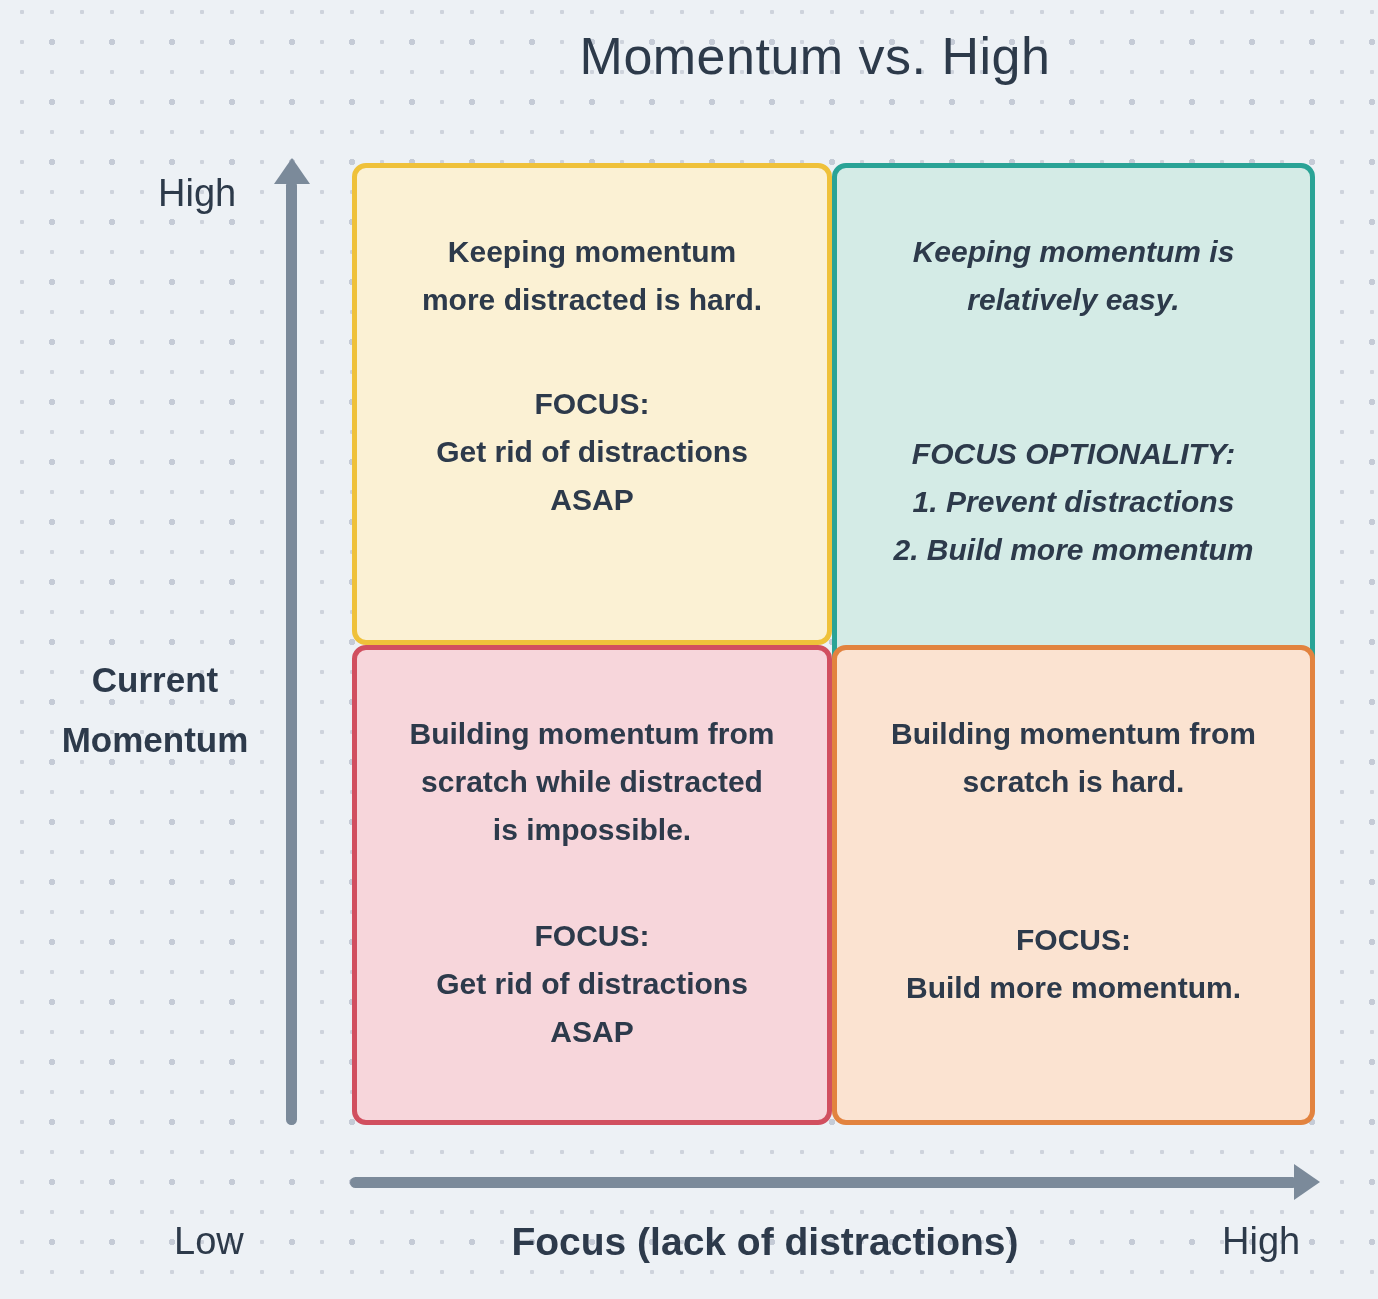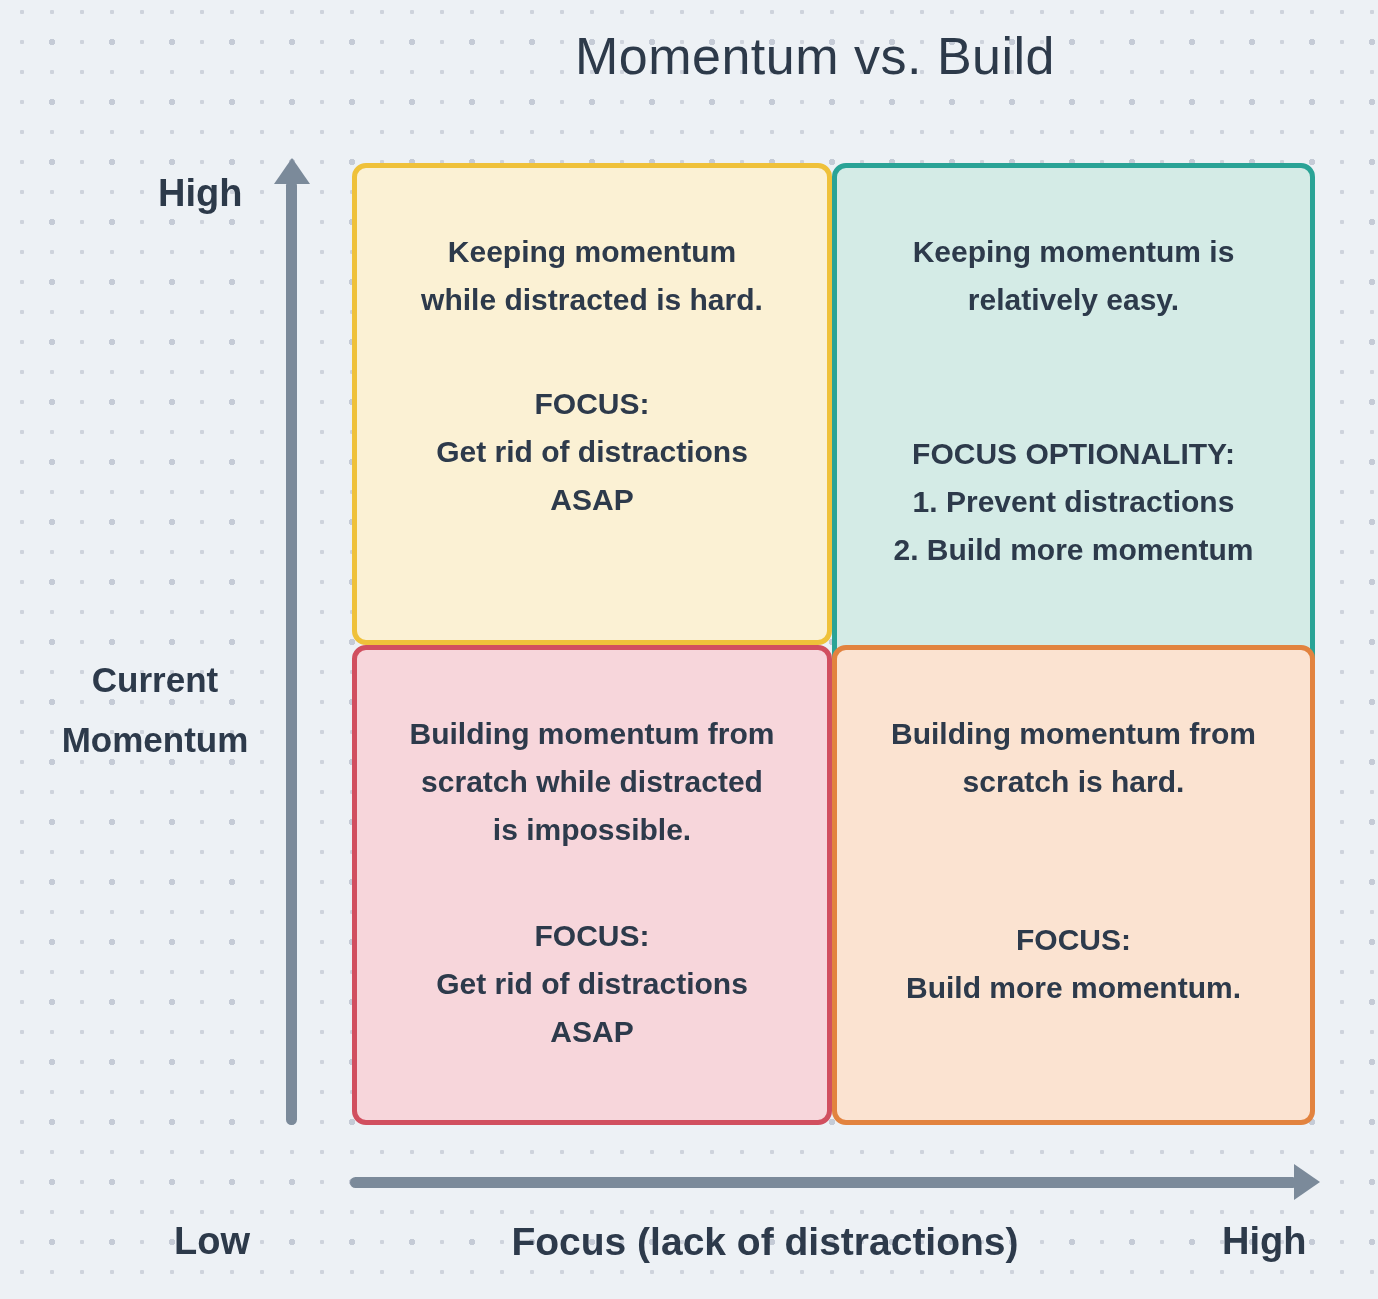--- a/index.html
+++ b/index.html
@@ -34,21 +34,21 @@
     color: #2d3a4a;
     letter-spacing: 0.5px;
   }
   .quadrant {
     position: absolute;
     box-sizing: border-box;
     border: 5px solid;
     border-radius: 14px;
   }
   .q-tl { left: 352px; top: 163px; width: 480px; height: 482px; }
-  .q-tr { left: 832px; top: 163px; width: 483px; height: 580px; }
+  .q-tr { left: 832px; top: 163px; width: 483px; height: 580px; font-style: italic; }
   .q-bl { left: 352px; top: 645px; width: 480px; height: 480px; }
   .q-br { left: 832px; top: 645px; width: 483px; height: 480px; }
   .q-text {
     position: absolute;
     left: 8px;
     right: 8px;
     text-align: center;
     font-size: 30px;
     font-weight: bold;
     line-height: 48px;
@@ -80,21 +80,21 @@
   }
   .x-head {
     left: 1294px; top: 1164px;
     border-top: 18px solid transparent;
     border-bottom: 18px solid transparent;
     border-left: 26px solid #7b8a9a;
   }
   .axis-extreme {
     position: absolute;
     font-size: 38px;
-    font-weight: 700;
+    font-weight: 400;
     color: #2d3a4a;
   }
   .y-high { left: 158px; top: 172px; }
   .x-low  { left: 174px; top: 1220px; }
   .x-high { left: 1222px; top: 1220px; }
   .y-title {
     position: absolute;
     left: 10px;
     top: 650px;
     width: 290px;
@@ -114,25 +114,25 @@
     font-size: 39px;
     font-weight: bold;
     color: #2d3a4b;
   }
 </style>
 </head>
 <body>
 
 <div class="canvas">
 
-  <div class="title">Momentum vs. Build</div>
+  <div class="title">Momentum vs. High</div>
 
   <div class="quadrant q-tl" style="background: rgb(251, 241, 212); border-color: rgb(239, 193, 58);">
     <div class="q-text statement">Keeping momentum
-while distracted is hard.</div>
+more distracted is hard.</div>
     <div class="q-text focus">FOCUS:
 Get rid of distractions
 ASAP</div>
   </div>
 
   <div class="quadrant q-tr" style="background: rgb(212, 235, 230); border-color: rgb(42, 163, 150);">
     <div class="q-text statement">Keeping momentum is
 relatively easy.</div>
     <div class="q-text focus">FOCUS OPTIONALITY:
 1. Prevent distractions

